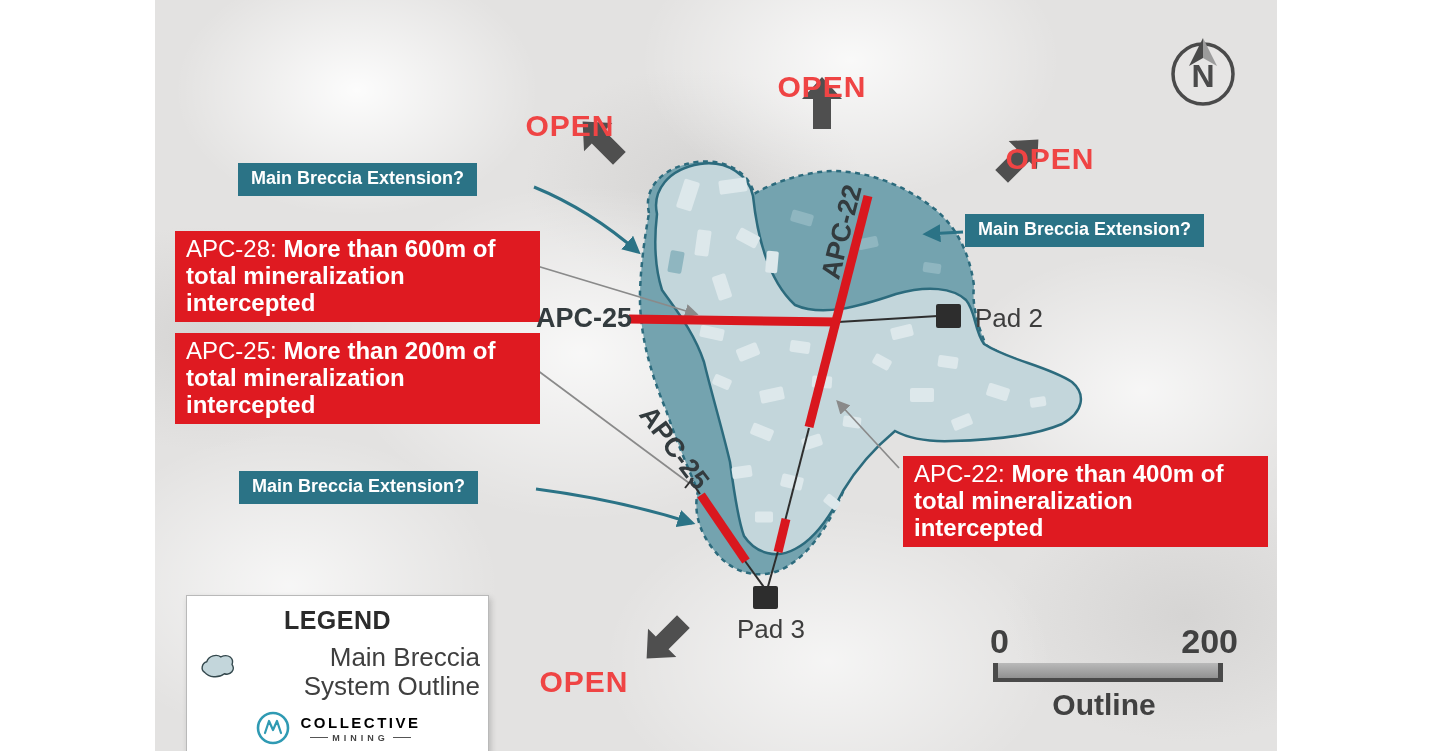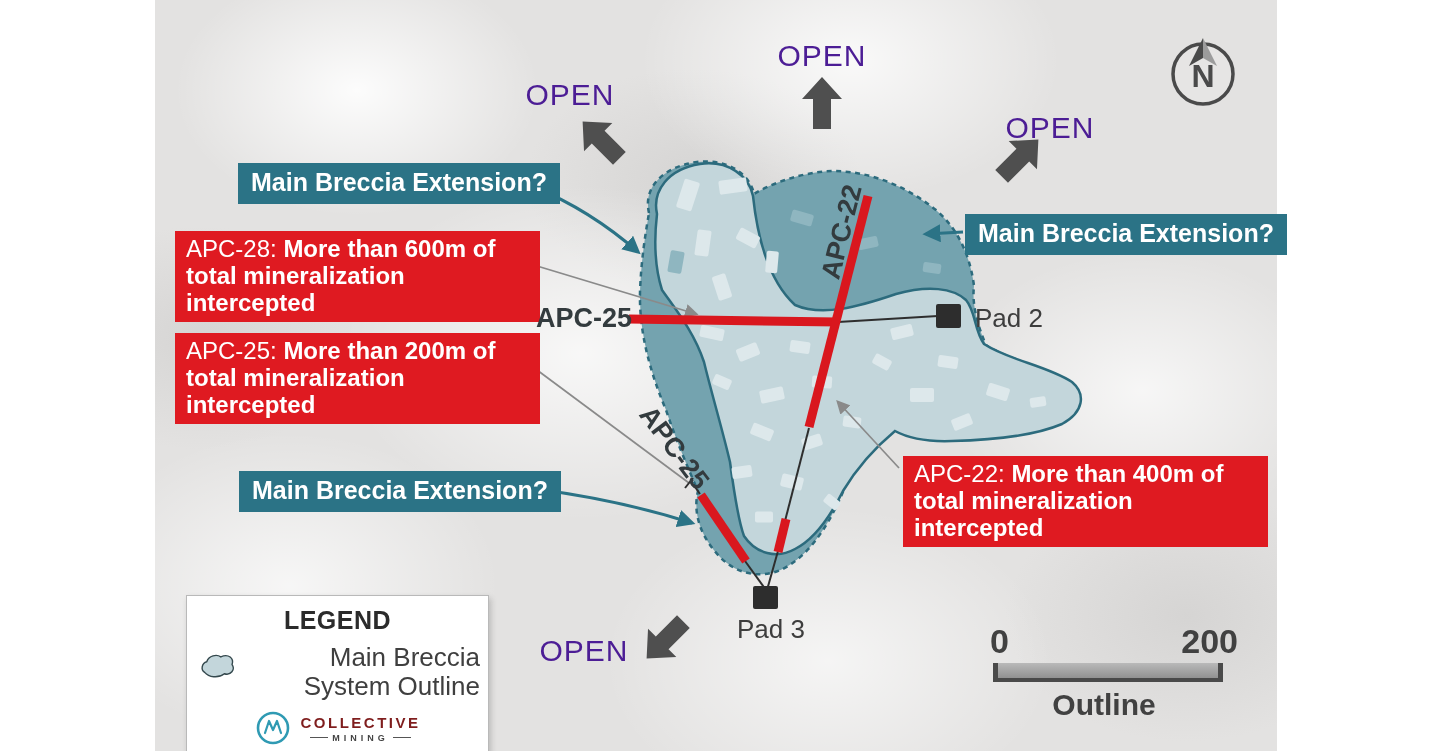--- a/index.html
+++ b/index.html
@@ -10,23 +10,23 @@
     radial-gradient(300px 200px at 62% 8%,  rgba(255,255,255,.8), rgba(255,255,255,0) 70%),
     radial-gradient(340px 240px at 38% 47%, rgba(255,255,255,.75), rgba(255,255,255,0) 70%),
     radial-gradient(280px 200px at 88% 52%, rgba(255,255,255,.7), rgba(255,255,255,0) 70%),
     radial-gradient(300px 220px at 12% 78%, rgba(255,255,255,.7), rgba(255,255,255,0) 70%),
     radial-gradient(320px 220px at 60% 88%, rgba(255,255,255,.65), rgba(255,255,255,0) 70%),
     radial-gradient(240px 160px at 48% 24%, rgba(200,199,198,.5), rgba(200,199,198,0) 70%),
     radial-gradient(260px 180px at 92% 82%, rgba(200,199,198,.5), rgba(200,199,198,0) 70%),
     radial-gradient(220px 160px at 4% 45%,  rgba(198,197,196,.45), rgba(198,197,196,0) 70%),
     #e3e2e1;}
   svg.overlay{position:absolute;left:0;top:0;}
-  .open-label{position:absolute;transform:translate(-50%,-50%);color:#4c1d95;
-    font-size:30px;font-weight:400;letter-spacing:1px;}
-  .callout-teal{position:absolute;background:#2b7386;color:#ffffff;font-size:25px;
+  .open-label{position:absolute;transform:translate(-50%,-50%);color:#ef4444;
+    font-size:30px;font-weight:700;letter-spacing:1px;margin-top:31px;}
+  .callout-teal{position:absolute;background:#2b7386;color:#ffffff;font-size:18px;
     font-weight:700;padding:5px 13px 7px 13px;white-space:nowrap;}
   .callout-red{position:absolute;background:#df1a21;color:#ffffff;font-size:24px;
     line-height:27px;padding:4px 11px 6px 11px;width:343px;}
   .callout-red .prefix{font-weight:400;}
   .callout-red .strong{font-weight:700;}
   .drill-label{position:absolute;transform:translate(-50%,-50%);color:#333b3e;
     font-size:27px;font-weight:700;white-space:nowrap;}
   .pad-label{position:absolute;color:#3d3d3d;font-size:26px;font-weight:500;white-space:nowrap;}
   .scale-wrap{position:absolute;left:988px;top:622px;width:252px;color:#414141;}
   .scale-ticks{display:flex;justify-content:space-between;font-size:34px;font-weight:600;
@@ -36,21 +36,21 @@
     border-left:5px solid #4a4a4a;border-right:5px solid #4a4a4a;border-bottom:4px solid #4a4a4a;}
   .scale-unit{text-align:center;width:232px;font-size:30px;font-weight:600;margin-top:6px;}
   .legend{position:absolute;left:186px;top:559px;width:301px;height:156px;background:#ffffff;
     border:1px solid #b9b9b9;box-shadow:2px 3px 6px rgba(0,0,0,.18);margin-top:36px;}
   .legend-title{text-align:center;margin-top:10px;font-size:25px;font-weight:800;color:#2b2b2b;
     letter-spacing:.5px;}
   .legend-row{display:flex;align-items:flex-start;margin:8px 8px 0 12px;}
   .legend-text{font-size:26px;color:#3f3f3f;line-height:29px;margin-left:8px;text-align:right;}
   .logo-row{display:flex;align-items:center;justify-content:center;margin-top:8px;}
   .logo-text{margin-left:8px;}
-  .logo-line1{font-size:15px;font-weight:700;letter-spacing:2.5px;color:#7f1d1d;}
+  .logo-line1{font-size:15px;font-weight:700;letter-spacing:2.5px;color:#000000;}
   .logo-line2{display:flex;align-items:center;justify-content:center;font-size:9px;
     font-weight:600;letter-spacing:4px;color:#444;margin-top:2px;}
   .logo-line2 .dash{display:inline-block;width:18px;height:1px;background:#555;margin:0 4px;}
 </style>
 </head>
 <body>
 
 <div class="stage">
   <div class="map-bg"></div>
 

